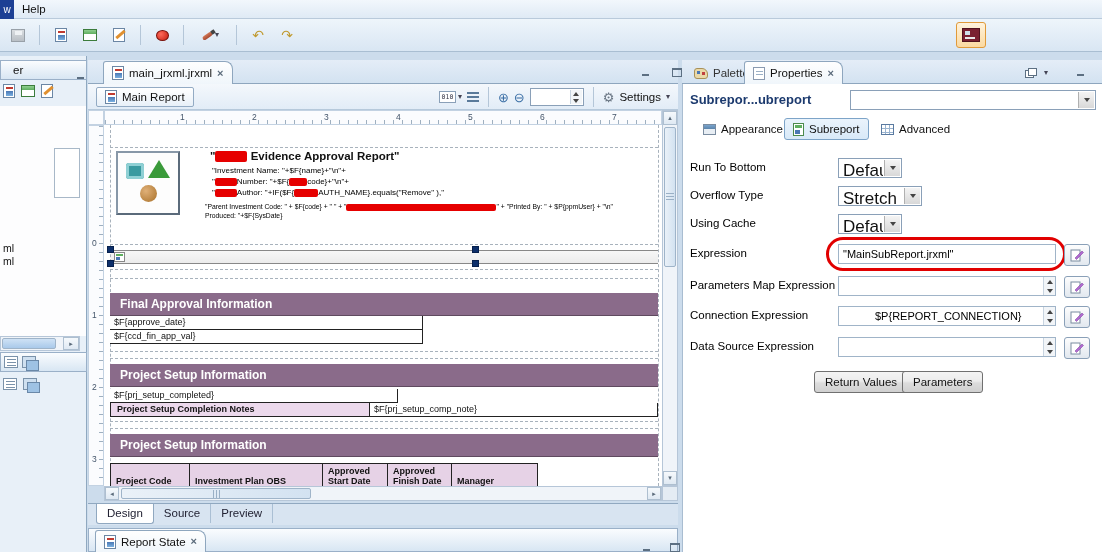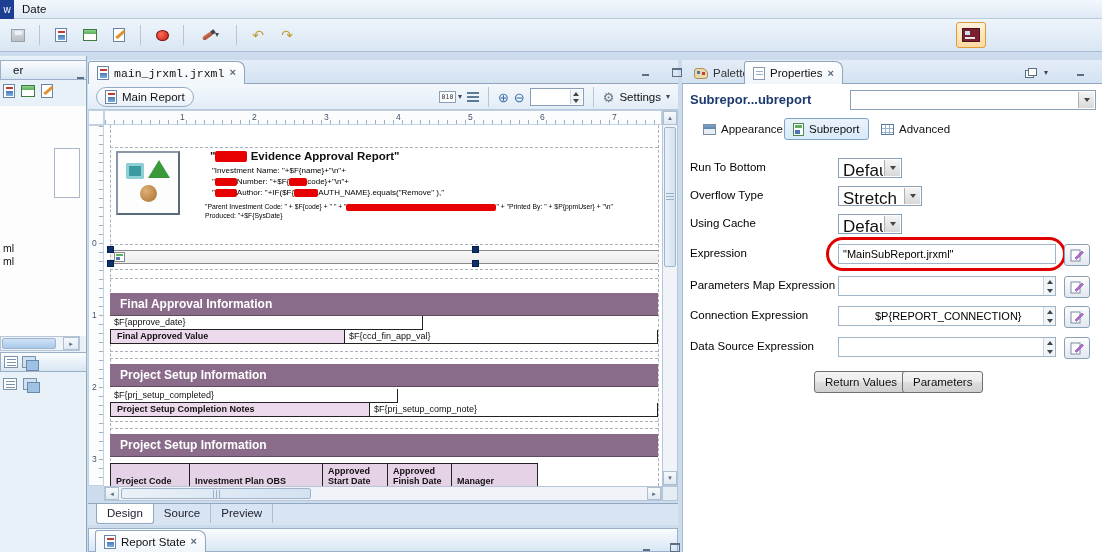--- a/index.html
+++ b/index.html
@@ -65,21 +65,21 @@
   .closex{font-size:11px;color:#5a6a7a;font-weight:bold;line-height:1;}
 
   
   .phead{background:linear-gradient(#fafcfe,#d8e6f3);border:1px solid #9ab0c8;display:flex;align-items:center;}
   .tabbar{background:linear-gradient(#e4edf7,#d3e2f1);border-bottom:1px solid #8ea6be;}
   .etab{position:absolute;background:linear-gradient(#fefefe,#f0f6fb);border:1px solid #8ea6be;border-bottom:none;border-radius:3px 8px 0 0;display:flex;align-items:center;gap:5px;padding:0 8px;font-size:11.5px;}
   .inactive-tab{position:absolute;display:flex;align-items:center;gap:5px;padding:0 8px;font-size:11.5px;color:#333;}
 
   
   .etoolbar{background:linear-gradient(#f4f8fc,#e2ecf7);border-bottom:1px solid #b6c9db;}
-  .crumb-btn{position:absolute;height:20px;border:1px solid #93abc4;background:linear-gradient(#ffffff,#e8f0f8);border-radius:10px;display:flex;align-items:center;gap:5px;padding:0 8px;font-size:11.5px;}
+  .crumb-btn{position:absolute;height:20px;border:1px solid #93abc4;background:linear-gradient(#ffffff,#e8f0f8);border-radius:2px;display:flex;align-items:center;gap:5px;padding:0 8px;font-size:11.5px;}
   .badge010{width:17px;height:12px;border:1px solid #8aa0b8;background:#fff;font-size:6.5px;font-family:"DejaVu Sans Mono",monospace;display:flex;align-items:center;justify-content:center;color:#334;}
 
   
   .ruler{background:#fbfcfe;border:1px solid #c3d2e2;font-size:8.5px;color:#44556a;}
   .h-ruler{background-image:repeating-linear-gradient(90deg,#9fb0c0 0 1px,transparent 1px 9px);background-size:100% 4px;background-repeat:no-repeat;background-position:0 100%;}
   .v-ruler{background-image:repeating-linear-gradient(180deg,#9fb0c0 0 1px,transparent 1px 9px);background-size:4px 100%;background-repeat:no-repeat;background-position:100% 0;}
   .canvas{background:#fff;overflow:hidden;}
   .dash{position:absolute;left:6px;width:548px;border-top:1px dashed #a8b2bc;height:0;}
   .vedge{position:absolute;top:0;bottom:0;border-left:1px dashed #a8b2bc;width:0;}
   .redact{display:inline-block;background:#e60000;border-radius:2px;vertical-align:middle;}
@@ -120,21 +120,21 @@
   .ptab{position:absolute;height:22px;display:flex;align-items:center;gap:5px;padding:0 8px;font-size:11.5px;border:1px solid transparent;}
   .ptab.sel{border:1px solid #7da4c8;background:linear-gradient(#eaf3fc,#d8e9f8);border-radius:3px;}
 </style>
 </head>
 <body>
 
 <div id="app">
 
   <div class="abs menubar">
     <div class="winfrag">w</div>
-    <div class="menu-item">Date</div>
+    <div class="menu-item">Help</div>
   </div>
 
   <div class="abs toolbar">
     <span class="tbtn">
         <span class="ic ic-save"></span>
       </span>
     <span class="tsep"></span>
     <span class="tbtn">
         <span class="ic ic-report"></span>
       </span>
@@ -194,21 +194,21 @@
     </div>
     <div class="abs" style="left:3px;top:322px;display:flex;gap:6px;">
       <span class="ic ic-tree"></span>
       <span class="ic ic-layers"></span>
     </div>
   </div>
 
   <div class="abs" style="left:88px;top:56px;width:590px;height:496px;">
 
     <div class="abs tabbar" style="left:0;top:4px;width:590px;height:24px;">
-      <div class="etab" style="left:0;top:1px;height:23px;font-family:Liberation Mono, monospace;">
+      <div class="etab" style="left:15px;top:1px;height:23px;">
         <span class="ic ic-jrxml"></span>
         <span>main_jrxml.jrxml</span>
         <span class="closex">×</span>
       </div>
       <span class="cbx cb-min abs" style="left:552px;top:7px;"></span>
       <span class="cbx cb-max abs" style="left:568px;top:7px;"></span>
     </div>
 
     <div class="abs etoolbar" style="left:0;top:28px;width:590px;height:26px;">
       <div class="crumb-btn" style="left:8px;top:3px;">
@@ -287,21 +287,20 @@
       <span class="handle" style="left:3px;top:121px;"></span>
       <span class="handle" style="left:3px;top:135px;"></span>
       <span class="handle" style="left:368px;top:121px;"></span>
       <span class="handle" style="left:368px;top:135px;"></span>
 
       <div class="pband" style="top:168px;">Final Approval Information</div>
       <div class="rrow" style="top:191px;">
         <div class="rcell-v" style="width:313px;">$F{approve_date}</div>
       </div>
       <div class="rrow" style="top:205px;">
-        <div class="rcell-l" style="width:235px;">Final Approved Value</div>
         <div class="rcell-v" style="width:313px;">$F{ccd_fin_app_val}</div>
       </div>
 
       <div class="pband" style="top:239px;">Project Setup Information</div>
       <div class="rrow" style="top:264px;">
         <div class="rcell-v" style="width:288px;">$F{prj_setup_completed}</div>
       </div>
       <div class="rrow" style="top:278px;">
         <div class="rcell-l" style="width:260px;">Project Setup Completion Notes</div>
         <div class="rcell-v" style="width:288px;">$F{prj_setup_comp_note}</div>

